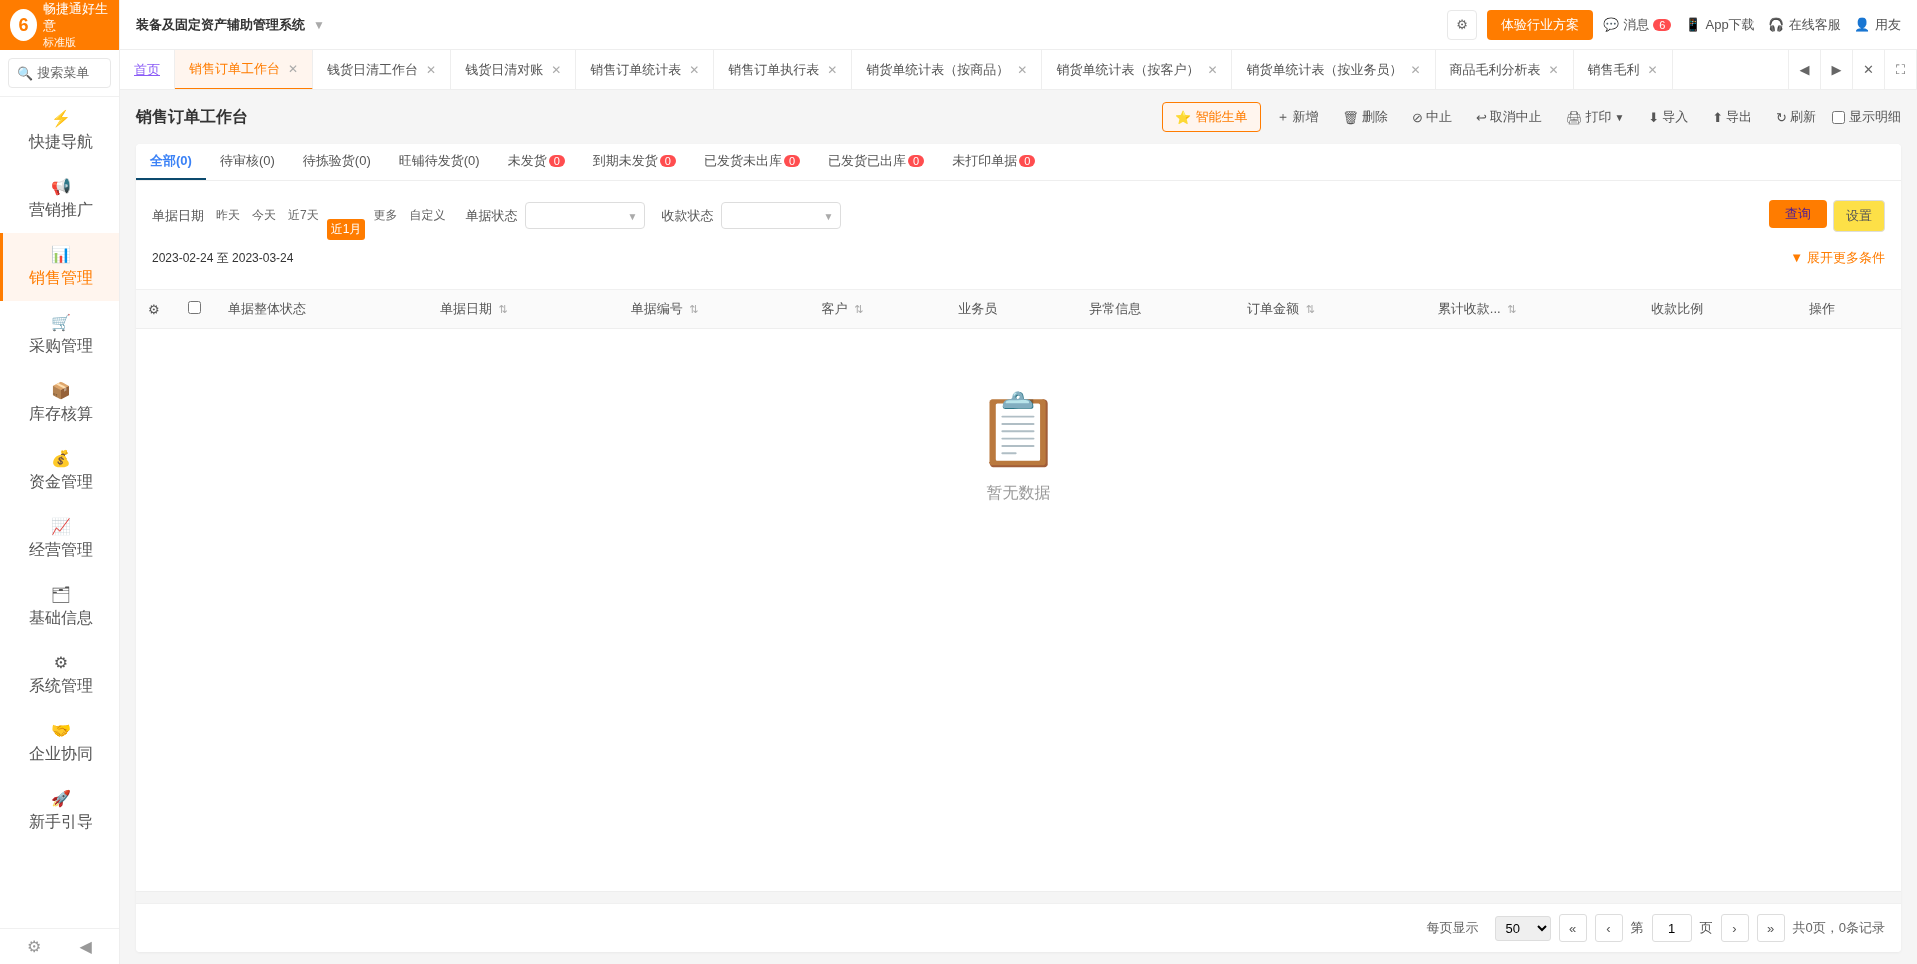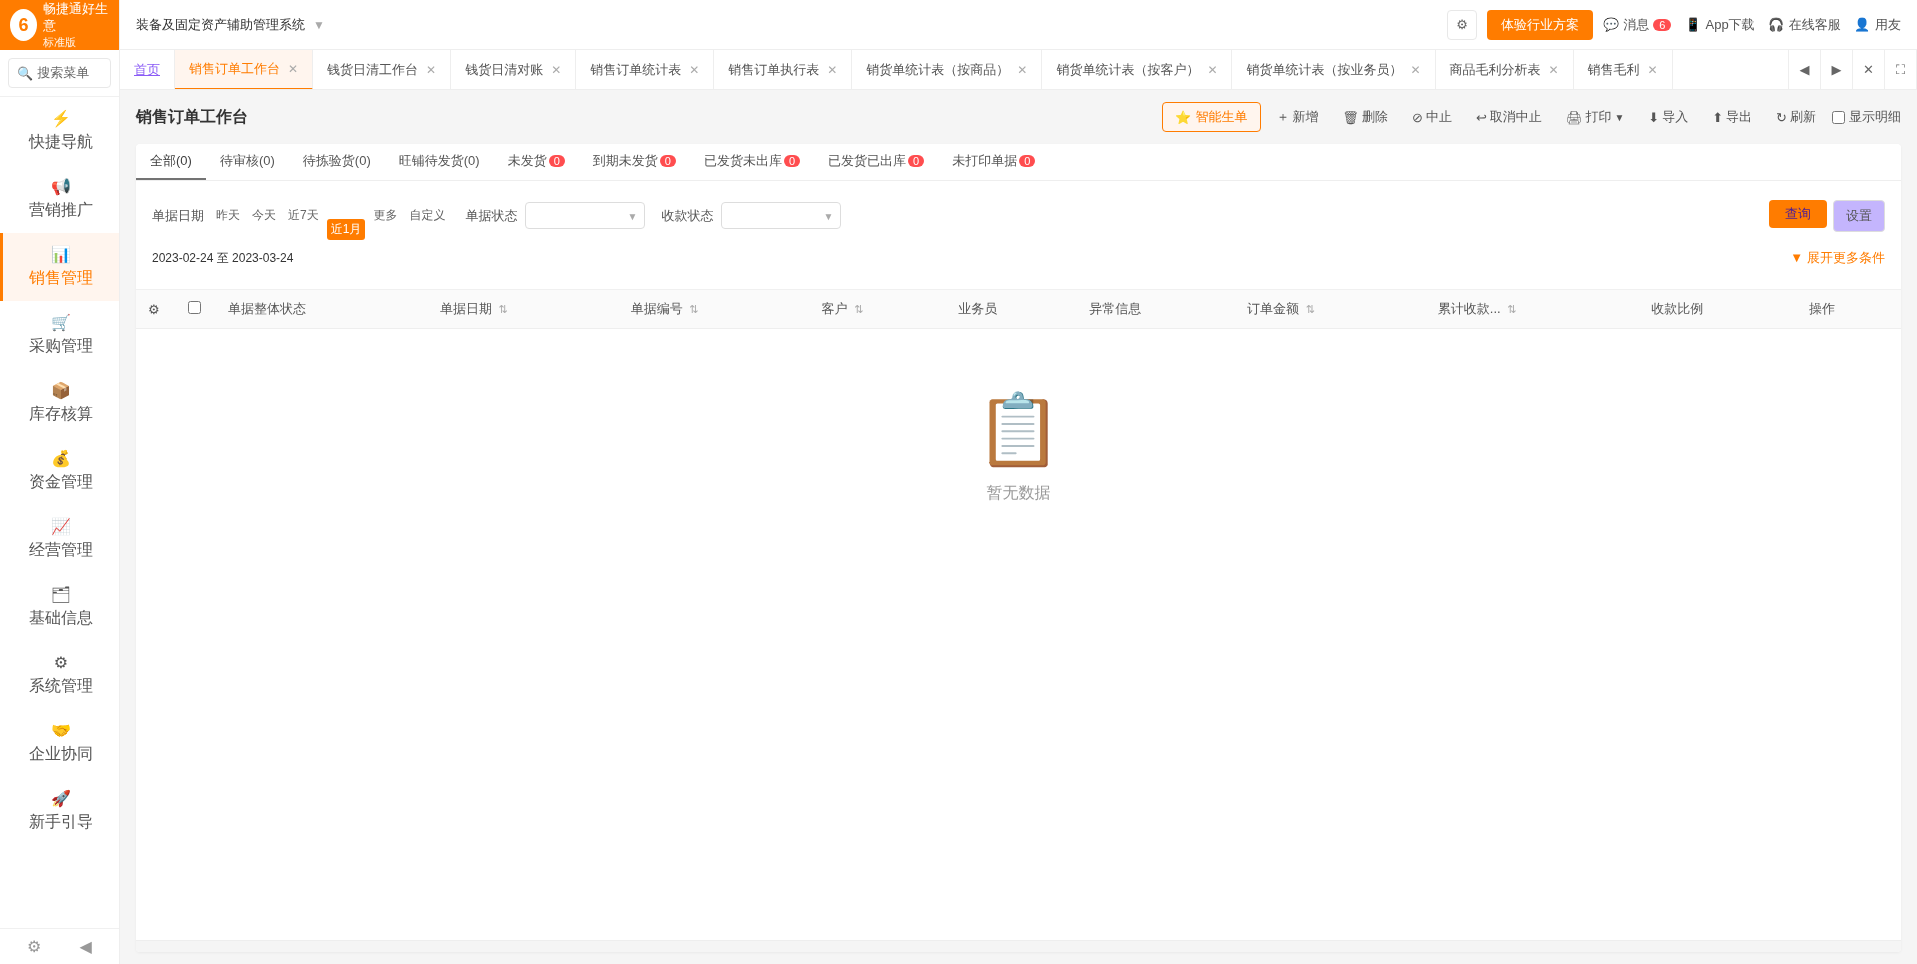--- a/index.html
+++ b/index.html
@@ -18,21 +18,21 @@
     .sidebar-nav-item .nav-icon { font-size: 16px; }
     .sidebar-nav-item .nav-label { font-size: 16px; }
     .sidebar-bottom { margin-top: auto; border-top: 1px solid #f0f0f0; padding: 8px; display: flex; justify-content: space-around; }
     .sidebar-bottom-btn { background: none; border: none; cursor: pointer; color: #999; font-size: 16px; }
 
     
     .main { flex: 1; display: flex; flex-direction: column; overflow: hidden; }
 
     
     .topbar { height: 50px; background: #fff; border-bottom: 1px solid #eee; display: flex; align-items: center; padding: 0 16px; gap: 10px; }
-    .topbar-title { color: #333; font-size: 14px; font-weight: 400; flex: 1; display: flex; align-items: center; gap: 8px; }
+    .topbar-title { color: #333; font-size: 14px; font-weight: 700; flex: 1; display: flex; align-items: center; gap: 8px; }
     .topbar-industry-btn { background: #ff7c00; color: #fff; border: none; border-radius: 4px; padding: 6px 14px; cursor: pointer; font-size: 13px; }
     .topbar-settings-btn { background: none; border: 1px solid #e8e8e8; border-radius: 4px; width: 30px; height: 30px; display: flex; align-items: center; justify-content: center; cursor: pointer; color: #666; }
     .topbar-right { display: flex; align-items: center; gap: 14px; color: #555; }
     .topbar-right-item { display: flex; align-items: center; gap: 4px; cursor: pointer; font-size: 13px; }
     .badge { background: #ff4d4f; color: #fff; border-radius: 10px; padding: 0 5px; font-size: 11px; min-width: 18px; text-align: center; }
 
     
     .tabbar { height: 40px; background: #fff; border-bottom: 1px solid #eee; display: flex; align-items: center; overflow: hidden; }
     .tab-item { height: 40px; padding: 0 14px; display: flex; align-items: center; gap: 6px; cursor: pointer; color: #555; white-space: nowrap; border-right: 1px solid #eee; font-size: 13px; flex-shrink: 0; }
     .tab-item.active { color: #ff7c00; background: #fff5ee; border-bottom: 2px solid #ff7c00; }
@@ -46,38 +46,38 @@
     .page-header { display: flex; align-items: center; justify-content: space-between; margin-bottom: 12px; }
     .page-title { font-size: 16px; font-weight: 600; color: #333; }
     .page-actions { display: flex; align-items: center; gap: 8px; }
     .btn-smart { background: #fff5ee; color: #ff7c00; border: 1px solid #ff7c00; border-radius: 4px; padding: 5px 12px; cursor: pointer; display: flex; align-items: center; gap: 4px; }
     .btn-action { background: none; border: none; color: #555; cursor: pointer; display: flex; align-items: center; gap: 3px; padding: 5px 8px; }
     .checkbox-label { display: flex; align-items: center; gap: 4px; color: #555; cursor: pointer; }
 
     
     .filter-tabs { display: flex; gap: 0; background: #fff; border-radius: 4px 4px 0 0; border-bottom: 1px solid #eee; margin-bottom: 0; }
     .filter-tab { padding: 8px 14px; cursor: pointer; color: #555; font-size: 13px; border-bottom: 2px solid transparent; white-space: nowrap; }
-    .filter-tab.active { color: #404040; border-bottom: 2px solid #737373; font-weight: 400; }
+    .filter-tab.active { color: #3b82f6; border-bottom: 2px solid #0c4a6e; font-weight: 700; }
     .filter-tab .count-badge { background: #ff4d4f; color: #fff; border-radius: 10px; padding: 0 5px; font-size: 11px; margin-left: 2px; }
 
     
     .search-area { background: #fff; padding: 10px 16px; border-bottom: 1px solid #f0f0f0; }
     .search-row { display: flex; align-items: center; gap: 16px; margin-bottom: 8px; }
     .search-field { display: flex; align-items: center; gap: 8px; }
     .search-label { color: #555; white-space: nowrap; font-size: 13px; }
     .date-range { display: flex; align-items: center; gap: 4px; }
     .date-link { color: #666; cursor: pointer; font-size: 12px; padding: 2px 4px; }
     .date-link.active { color: #fff; background: #ff7c00; border-radius: 3px; margin-top: 28px; }
     .date-display { color: #333; font-size: 12px; margin-top: 2px; }
     .search-select { border: 1px solid #ddd; border-radius: 4px; padding: 5px 28px 5px 8px; color: #555; background: #fff; appearance: none; min-width: 120px; cursor: pointer; font-size: 13px; }
     .select-wrapper { position: relative; display: inline-block; }
     .select-wrapper::after { content: '▼'; position: absolute; right: 8px; top: 50%; transform: translateY(-50%); font-size: 10px; color: #aaa; pointer-events: none; }
     .expand-btn { color: #ff7c00; cursor: pointer; font-size: 13px; display: flex; align-items: center; gap: 4px; }
     .btn-query { background: #ff7c00; color: #4c1d95; border: none; border-radius: 4px; padding: 5px 16px; cursor: pointer; font-size: 13px; }
-    .btn-set { background: #c4b5fd; color: #555; border: 1px solid #ddd; border-radius: 4px; padding: 6px 12px; cursor: pointer; font-size: 13px; }
+    .btn-set { background: #fde047; color: #555; border: 1px solid #ddd; border-radius: 4px; padding: 6px 12px; cursor: pointer; font-size: 13px; }
     .table-info { padding: 8px 16px; display: flex; align-items: center; justify-content: space-between; border-bottom: 1px solid #f0f0f0; }
     .table-info-text { color: #666; font-size: 13px; }
     .table-info-text span { color: #ff7c00; }
     .table-actions-right { display: flex; gap: 8px; }
     .btn-review { color: #ff7c00; border: 1px solid #ff7c00; background: #fff5ee; border-radius: 3px; padding: 3px 10px; cursor: pointer; font-size: 12px; }
     .btn-revoke { color: #ff4d4f; border: 1px solid #ff4d4f; background: #fff; border-radius: 3px; padding: 3px 10px; cursor: pointer; font-size: 12px; }
     .btn-ship { color: #1890ff; border: 1px solid #1890ff; background: #fff; border-radius: 3px; padding: 3px 10px; cursor: pointer; font-size: 12px; }
 
     
     .data-table { width: 100%; border-collapse: collapse; }
@@ -435,16 +435,32 @@
         <div class="empty-state">
           <div style="font-size:70px; color:#ffd0a0; margin-bottom:12px;">📋</div>
           <div class="empty-text">暂无数据</div>
         </div>
       </div>
 
       <div class="h-scroll">
         <div class="h-scroll-inner"></div>
       </div>
 
+      <div class="pagination">
+        <span class="pagination-info">每页显示</span>
+        <select class="page-size-select">
+          <option>50</option>
+          <option>100</option>
+          <option>200</option>
+        </select>
+        <div class="page-btn">«</div>
+        <div class="page-btn">‹</div>
+        <span style="color:#555;font-size:13px;">第</span>
+        <input class="page-input" type="text" value="1" style="">
+        <span style="color:#555;font-size:13px;">页</span>
+        <div class="page-btn">›</div>
+        <div class="page-btn">»</div>
+        <span class="page-total">共0页，0条记录</span>
+      </div>
 
     </div>
   </div>
 </div>
 
 </body></html>

